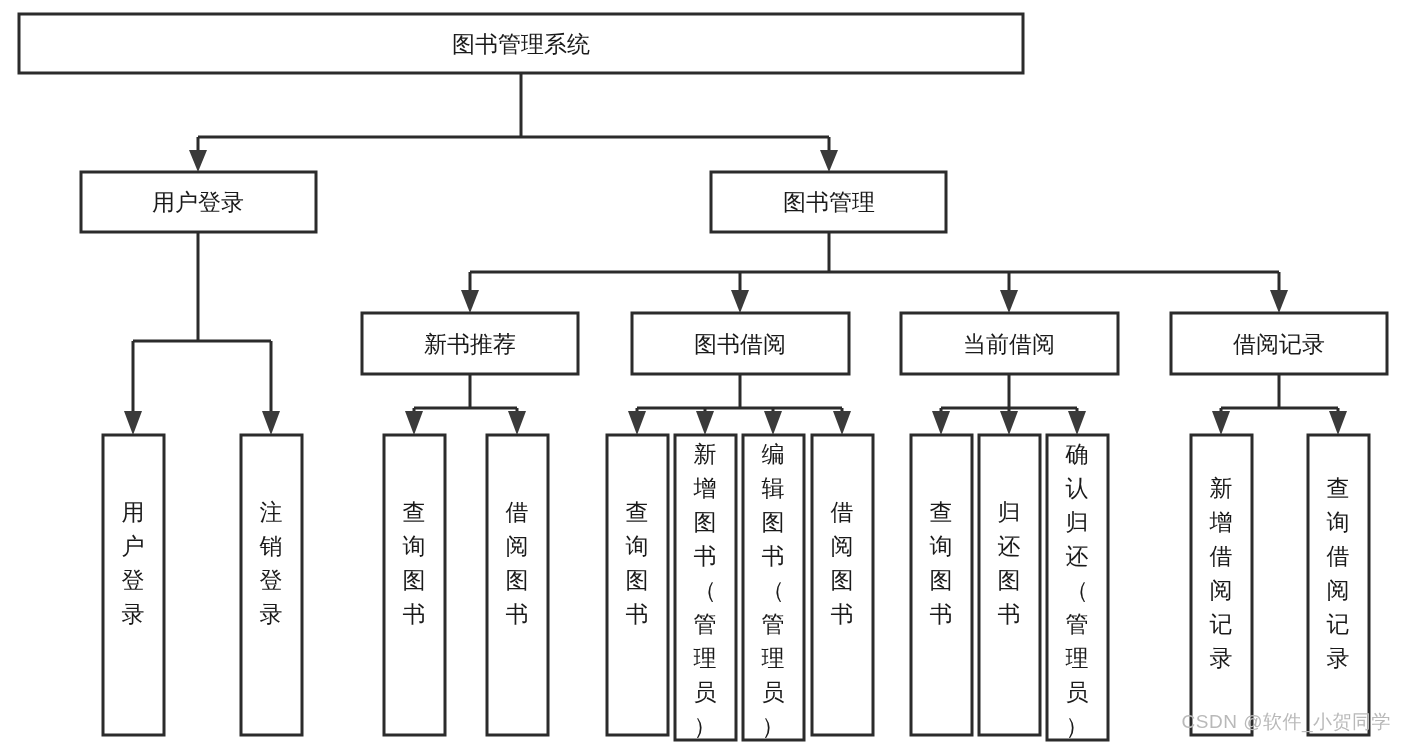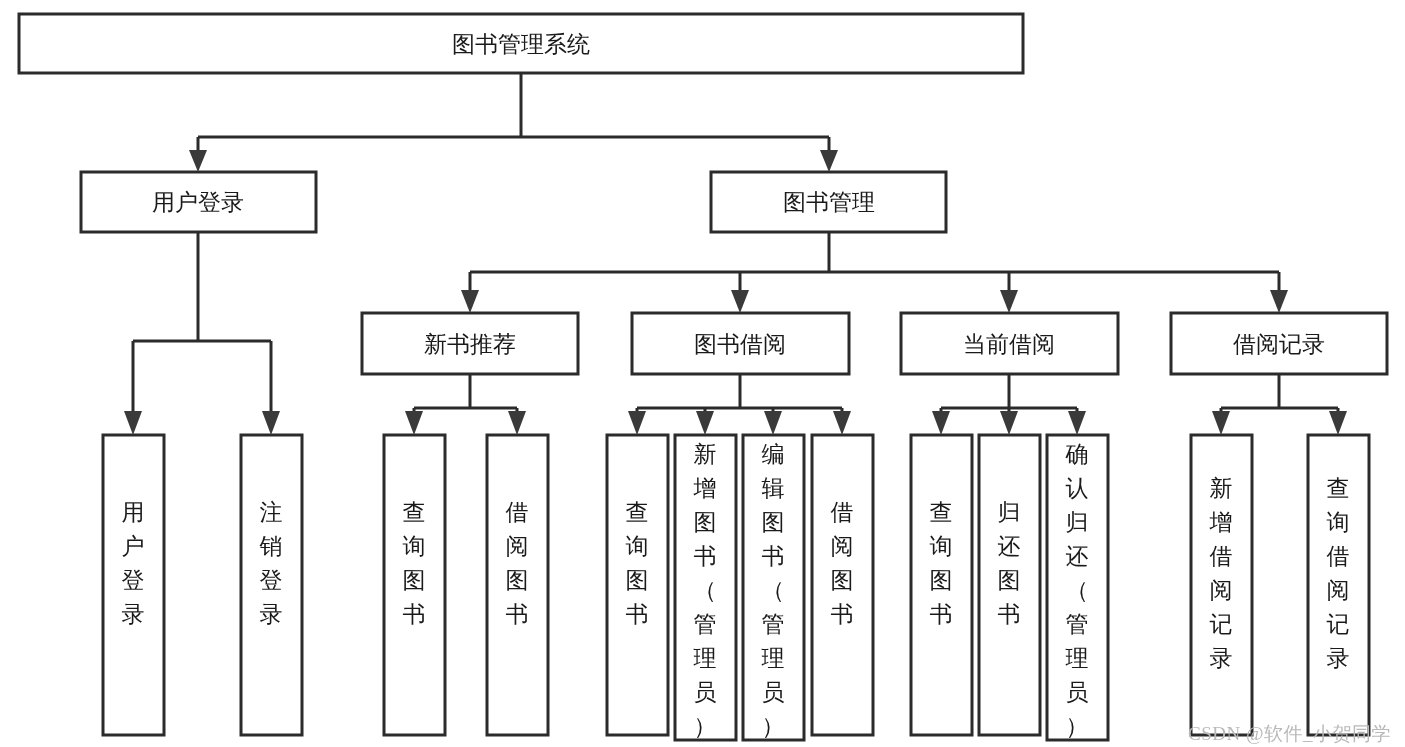--- a/index.html
+++ b/index.html
@@ -52,22 +52,22 @@
   }
   .leaf-label {
     font-family: "DejaVu Sans", "Liberation Sans", sans-serif;
     fill: #1a1a1a;
     font-size: 23px;
     text-anchor: middle;
   }
   .watermark {
     position: absolute;
     right: 14px;
-    bottom: 0;
-    font-family: Liberation Serif, serif;
+    bottom: 12px;
+    font-family: Liberation Sans, sans-serif;
     font-size: 19px;
     color: #b9b9b9;
     letter-spacing: 0.5px;
     white-space: nowrap;
     user-select: none;
   }
 </style>
 </head>
 <body>
 

